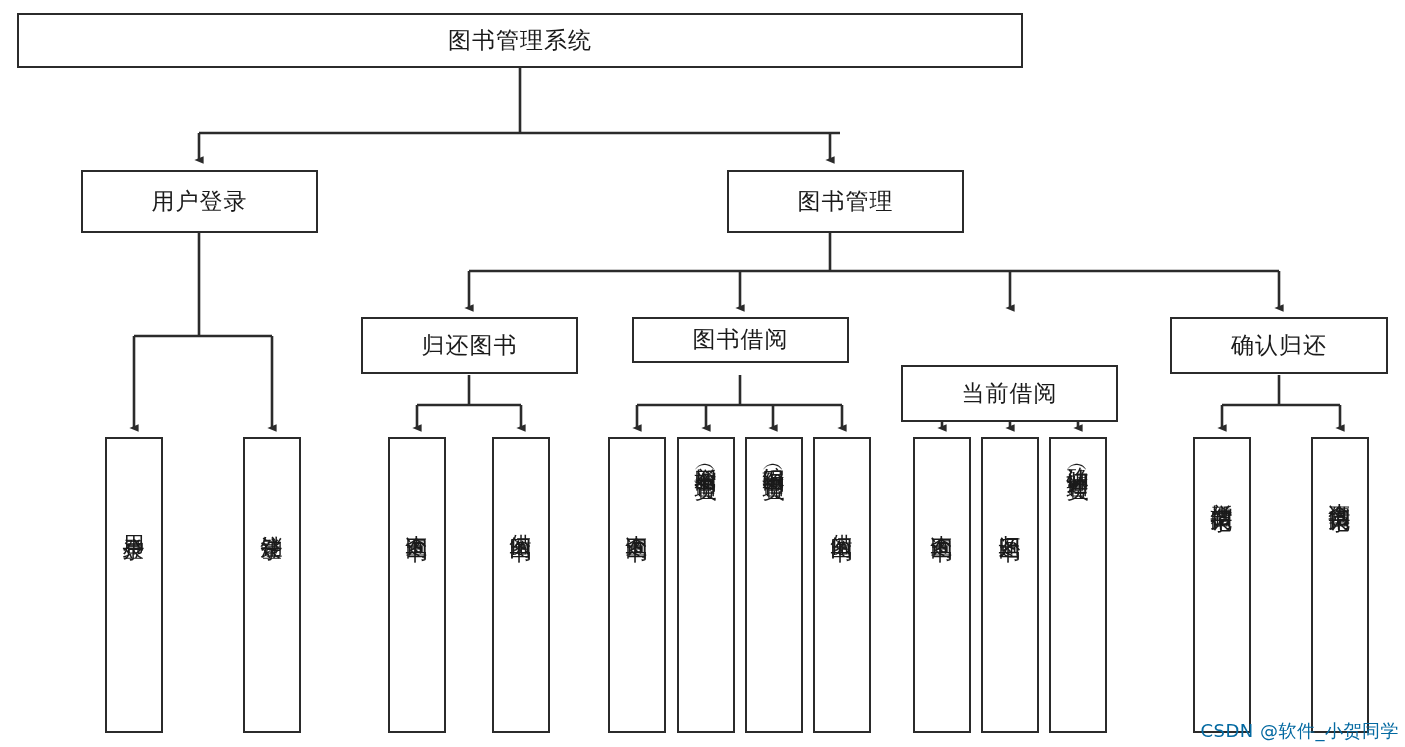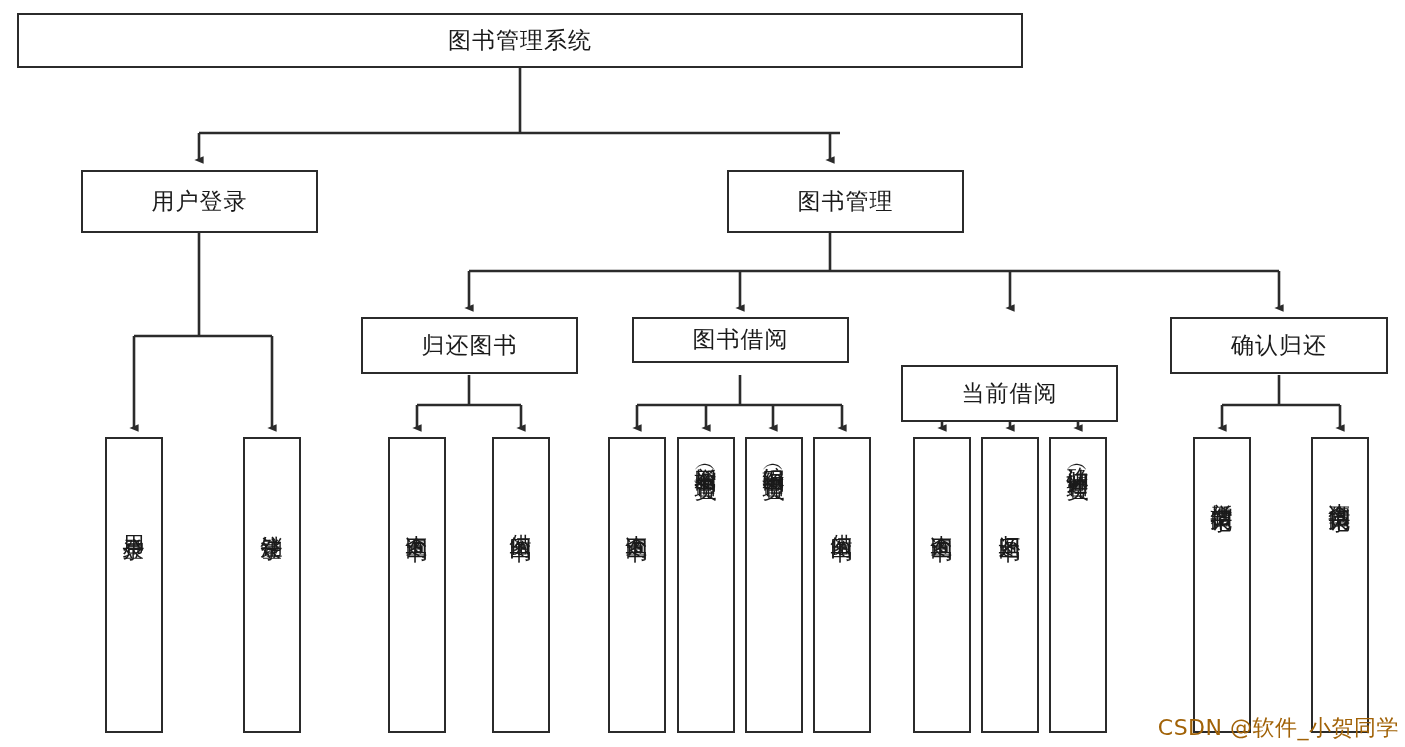--- a/index.html
+++ b/index.html
@@ -61,22 +61,22 @@
   .node-v.mid2 .node-label {
     margin-top: 40px;
   }
   .node-v.topalign .node-label {
     margin-top: 4px;
   }
   #watermark {
     position: absolute;
     right: 6px;
     bottom: 4px;
-    font-size: 22px;
-    color: #a16207;
+    font-size: 18px;
+    color: #0369a1;
     letter-spacing: 0.5px;
     white-space: nowrap;
     user-select: none;
   }
 </style>
 </head>
 <body>
 
 <div id="diagram-root">
 

